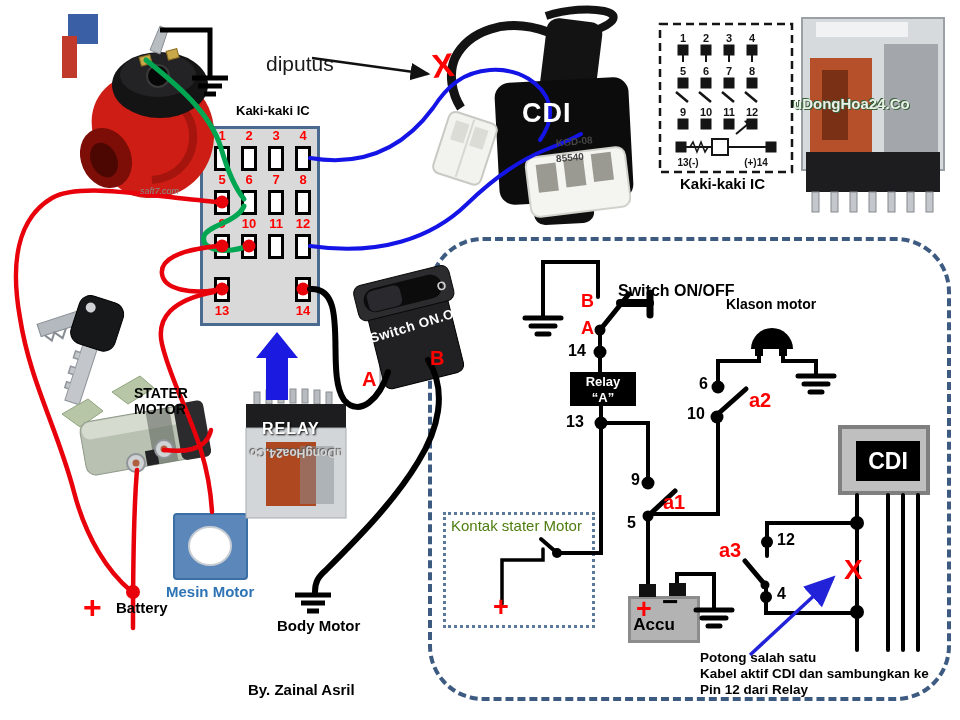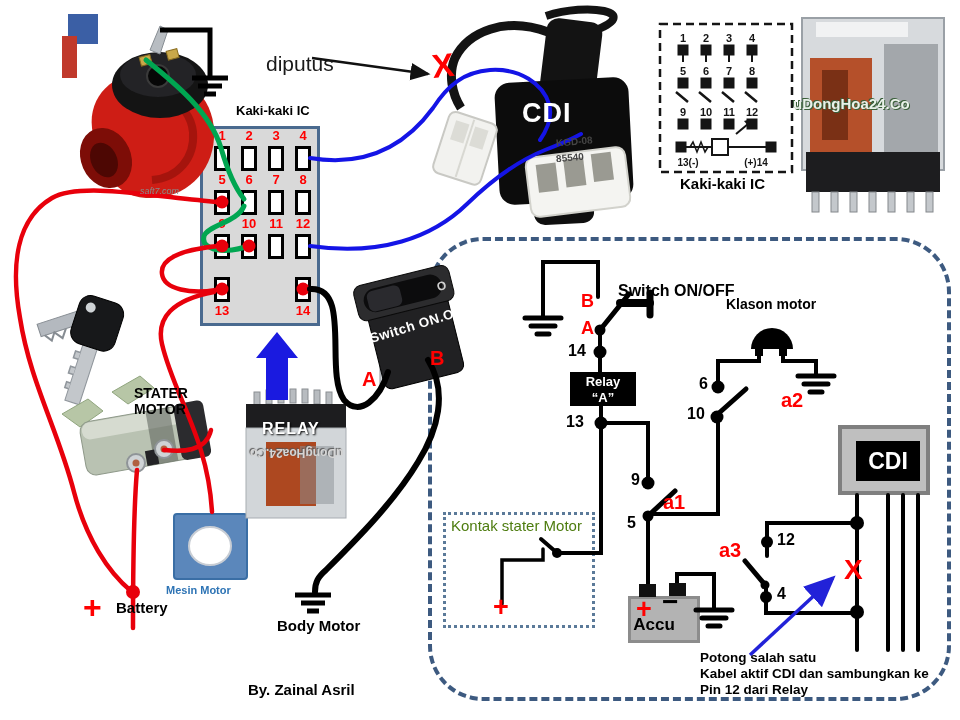--- a/index.html
+++ b/index.html
@@ -365,35 +365,35 @@
   <div class="lbl layer3" style="left:680px;top:176px;font-size:15px;">Kaki-kaki IC</div>
   <div class="lbl layer3" style="left:793px;top:96px;font-size:15px;color:#e9f1e9;text-shadow:1px 1px 0 #3a5f3a,-1px -1px 0 #3a5f3a;">uDongHoa24.Co</div>
   <div class="lbl layer3 wt" style="left:262px;top:420px;font-size:16px;letter-spacing:1px;text-shadow:1px 1px 2px #000;">RELAY</div>
   <div class="lbl layer3" style="left:250px;top:446px;font-size:12px;color:#d5d5d5;transform:rotate(180deg);text-shadow:1px 1px 1px #555;">uDongHoa24.Co</div>
   <div class="lbl layer3 wt" style="left:368px;top:316px;font-size:13.5px;letter-spacing:.5px;transform:rotate(-17deg);">Switch ON.OFF</div>
   <div class="lbl layer3" style="left:437px;top:280px;font-size:12px;color:#cfcfcf;transform:rotate(-14deg);">O</div>
   <div class="lbl layer3 rl" style="left:362px;top:368px;font-size:20px;">A</div>
   <div class="lbl layer3 rl" style="left:430px;top:347px;font-size:20px;">B</div>
   <div class="lbl layer3" style="left:134px;top:386px;font-size:14px;">STATER</div>
   <div class="lbl layer3" style="left:134px;top:402px;font-size:14px;">MOTOR</div>
-  <div class="lbl layer3" style="left:166px;top:584px;font-size:11px;color:#2E74B5;">Mesin Motor</div>
+  <div class="lbl layer3" style="left:166px;top:584px;font-size:15px;color:#2E74B5;">Mesin Motor</div>
   <div class="lbl layer3 rl" style="left:83px;top:590px;font-size:32px;">+</div>
   <div class="lbl layer3" style="left:116px;top:600px;font-size:15px;">Battery</div>
   <div class="lbl layer3" style="left:277px;top:618px;font-size:15px;">Body Motor</div>
 
   <div class="lbl layer3" style="left:618px;top:282px;font-size:16px;">Switch ON/OFF</div>
   <div class="lbl layer3 rl" style="left:581px;top:291px;font-size:18px;">B</div>
   <div class="lbl layer3 rl" style="left:581px;top:318px;font-size:18px;">A</div>
   <div class="lbl layer3" style="left:568px;top:342px;font-size:16px;">14</div>
   <div class="lbl layer3" style="left:566px;top:413px;font-size:16px;">13</div>
   <div class="lbl layer3" style="left:631px;top:471px;font-size:16px;">9</div>
   <div class="lbl layer3 rl" style="left:663px;top:491px;font-size:20px;">a1</div>
   <div class="lbl layer3" style="left:627px;top:514px;font-size:16px;">5</div>
   <div class="lbl layer3" style="left:699px;top:375px;font-size:16px;">6</div>
-  <div class="lbl layer3 rl" style="left:749px;top:389px;font-size:20px;margin-left:32px;">a2</div>
+  <div class="lbl layer3 rl" style="left:749px;top:389px;font-size:20px;">a2</div>
   <div class="lbl layer3" style="left:687px;top:405px;font-size:16px;">10</div>
   <div class="lbl layer3" style="left:726px;top:297px;font-size:14px;">Klason motor</div>
   <div class="lbl layer3" style="left:777px;top:531px;font-size:16px;">12</div>
   <div class="lbl layer3 rl" style="left:719px;top:539px;font-size:20px;">a3</div>
   <div class="lbl layer3" style="left:777px;top:585px;font-size:16px;">4</div>
   <div class="lbl layer3 rl" style="left:844px;top:554px;font-size:28px;">X</div>
   <div class="lbl layer3 rl" style="left:636px;top:594px;font-size:27px;">+</div>
   <div class="lbl layer3" style="left:662px;top:586px;font-size:28px;">−</div>
   <div class="lbl layer3" style="left:628px;top:615px;width:52px;text-align:center;font-size:17px;">Accu</div>
   <div class="lbl layer3" style="left:451px;top:518px;font-size:15px;font-weight:normal;color:#4d7c0f;">Kontak stater Motor</div>

